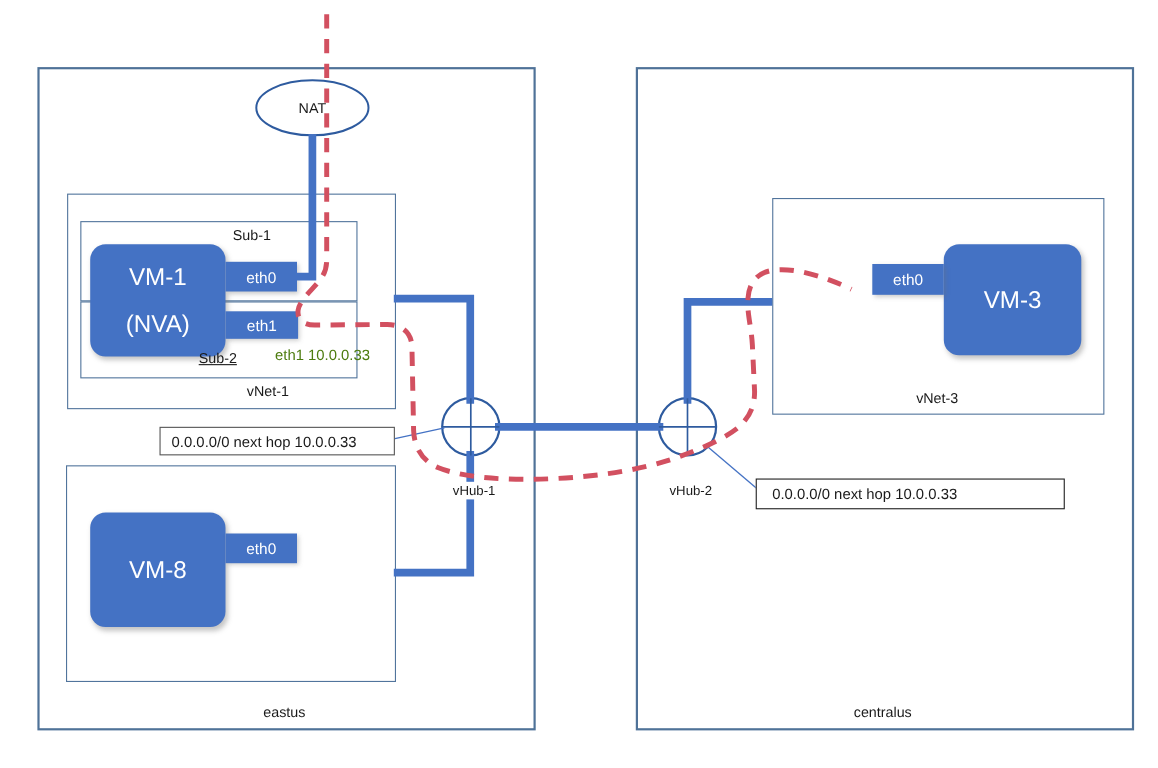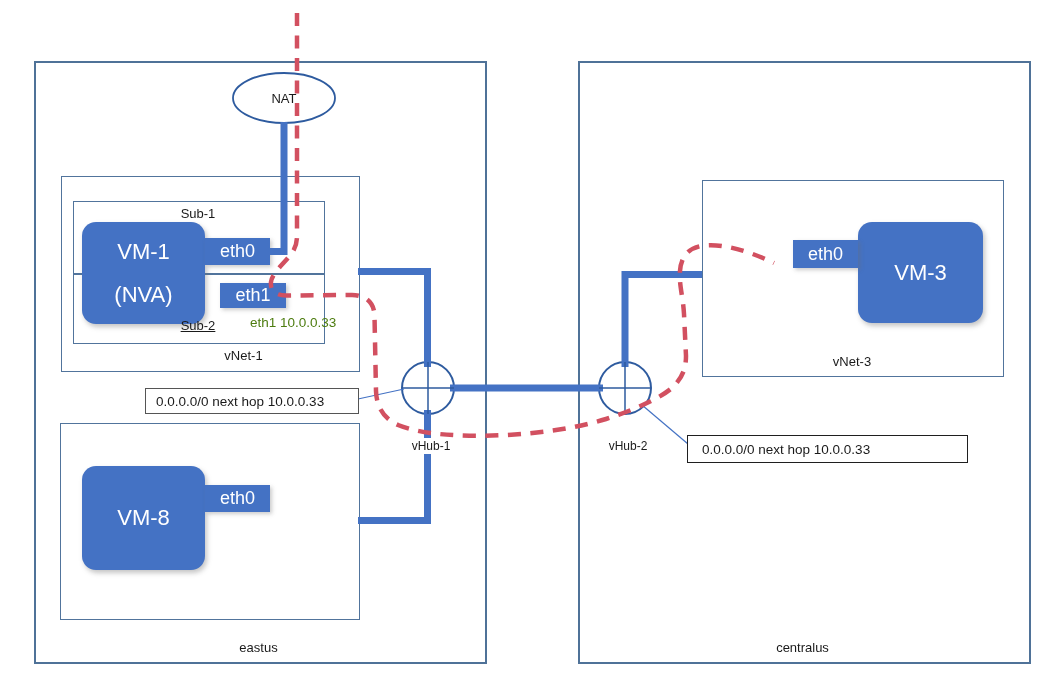--- a/index.html
+++ b/index.html
@@ -13,21 +13,21 @@
   .region-label,.box-label{
     position:absolute;font-size:13px;color:#1a1a1a;text-align:center;white-space:nowrap;
   }
   .vm{
     position:absolute;background:#4472c4;border-radius:14px;
     display:flex;flex-direction:column;align-items:center;justify-content:center;
     color:#ffffff;font-size:22px;line-height:1.25;text-align:center;
     box-shadow:2px 3px 5px rgba(110,110,110,.40);
   }
   .ethtab{
-    position:absolute;background:#4472c4;color:#ffffff;font-size:18px;
+    position:absolute;background:#4472c4;color:#ffffff;font-size:14px;
     display:flex;align-items:center;justify-content:center;
     box-shadow:2px 2px 4px rgba(110,110,110,.35);
   }
   .hub-label{
     position:absolute;background:#ffffff;font-size:12px;color:#1a1a1a;
     text-align:center;padding:1px 3px;white-space:nowrap;
   }
   .route-box{
     position:absolute;background:#ffffff;font-size:13.5px;color:#1a1a1a;
     display:flex;align-items:center;white-space:nowrap;
@@ -47,30 +47,30 @@
 <div id="canvas">
 
   <div class="abs region z1" style="left:34px;top:61px;width:449px;height:599px;"></div>
   <div class="abs region z1" style="left:578px;top:61px;width:449px;height:599px;"></div>
   <div class="region-label z5" style="left:34px;top:640px;width:449px;">eastus</div>
   <div class="region-label z5" style="left:578px;top:640px;width:449px;">centralus</div>
 
   <div class="abs box z2" style="left:61px;top:176px;width:297px;height:194px;"></div>
   <div class="abs box z2" style="left:73px;top:201px;width:250px;height:71px;"></div>
   <div class="abs box z2" style="left:73px;top:274px;width:250px;height:68px;"></div>
-  <div class="box-label z2" style="left:73px;top:206px;width:250px;">Sub-1</div>
+  <div class="box-label z2" style="left:73px;top:206px;width:250px;padding-left:31px;">Sub-1</div>
   <div class="box-label z5" style="left:73px;top:318px;width:250px;text-decoration:underline;">Sub-2</div>
   <div class="box-label z2" style="left:61px;top:348px;width:297px;padding-left:34px;">vNet-1</div>
 
   <div class="vm z2" style="left:82px;top:222px;width:123px;height:102px;gap:16px;">
     <span>VM-1</span>
     <span>(NVA)</span>
   </div>
   <div class="ethtab z2" style="left:205px;top:238px;width:65px;height:27px;">eth0</div>
-  <div class="ethtab z2" style="left:220px;top:283px;width:66px;height:25px;">eth1</div>
+  <div class="ethtab z2" style="left:205px;top:283px;width:66px;height:25px;">eth1</div>
   <div class="note z5" style="left:250px;top:315px;">eth1 10.0.0.33</div>
 
   <div class="abs box z2" style="left:60px;top:423px;width:298px;height:195px;"></div>
   <div class="vm z2" style="left:82px;top:466px;width:123px;height:104px;">
     <span>VM-8</span>
   </div>
   <div class="ethtab z2" style="left:205px;top:485px;width:65px;height:27px;">eth0</div>
 
   <div class="abs box z2" style="left:702px;top:180px;width:300px;height:195px;"></div>
   <div class="box-label z2" style="left:702px;top:354px;width:300px;">vNet-3</div>

